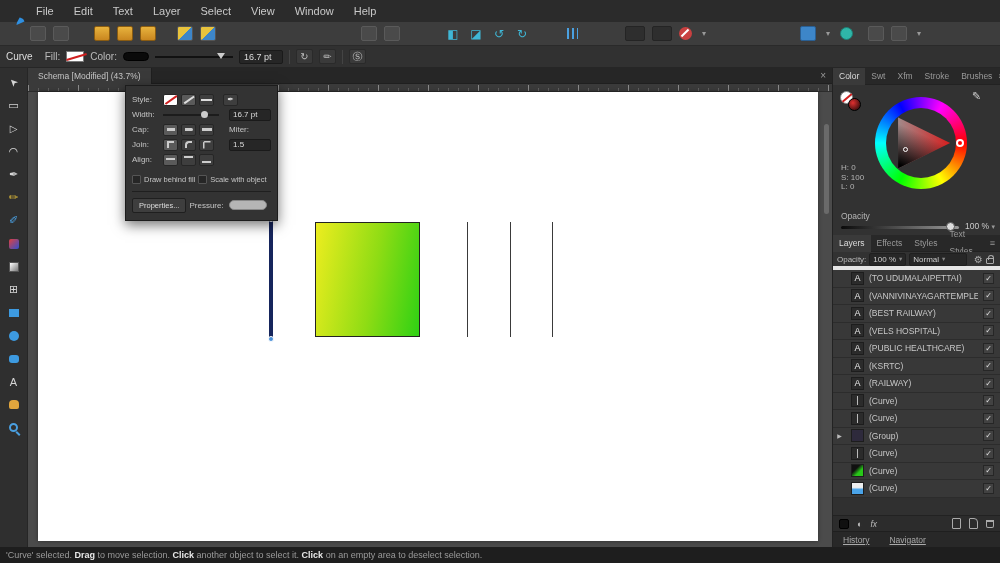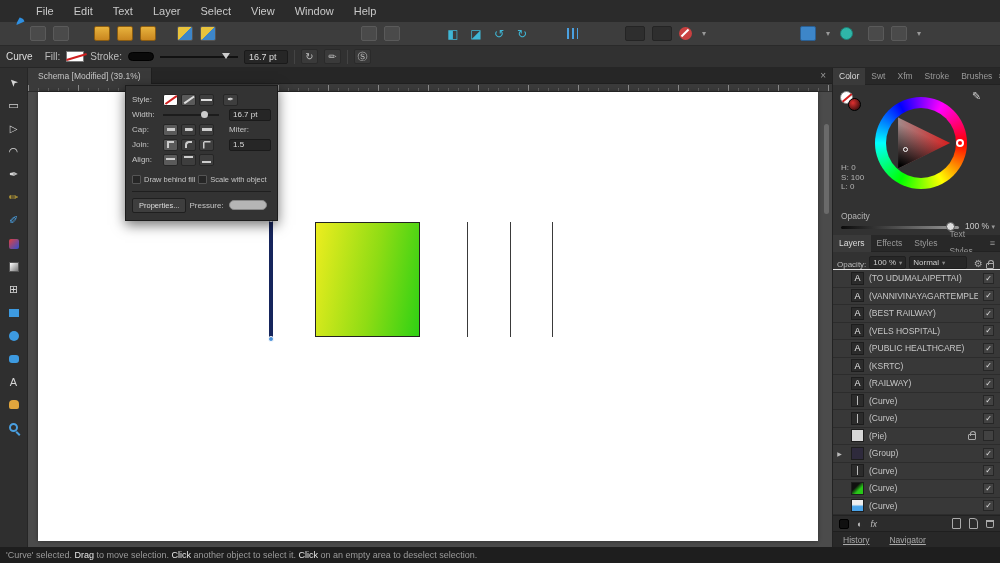--- a/index.html
+++ b/index.html
@@ -103,21 +103,21 @@
        background:linear-gradient(25deg,#000 15%,rgba(0,0,0,0) 60%),linear-gradient(to right,#9a9a9a,#d81a1a);}
   .ringdot{position:absolute;left:81px;top:42px;width:8px;height:8px;border:2px solid #fff;border-radius:50%;}
   .tridot{position:absolute;left:28px;top:50px;width:5px;height:5px;border:1px solid #fff;border-radius:50%;}
   .hsl{position:absolute;left:8px;top:78px;font-size:8px;line-height:9.5px;color:#b5b5b5;}
   .oplabel{position:absolute;left:8px;top:126px;font-size:8.5px;color:#b5b5b5;}
   .opslider{position:absolute;left:8px;top:141px;width:118px;height:3px;border-radius:2px;background:linear-gradient(90deg,#0a0a0a,#9a9a9a);}
   .opknob{position:absolute;left:113px;top:137px;width:9px;height:9px;border-radius:50%;background:#ddd;border:1px solid #555;}
   .opvalue{position:absolute;right:5px;top:136px;font-size:8.5px;color:#ccc;}
   .opvalue .chev{font-size:7px;color:#999;}
 
-  .layerctl{height:18px;display:flex;align-items:flex-end;padding:0 4px;gap:3px;background:#323232;border-bottom:1px solid #e5e5e5;font-size:8px;}
+  .layerctl{height:18px;display:flex;align-items:center;padding:0 4px;gap:3px;background:#323232;border-bottom:4px solid #e5e5e5;font-size:8px;}
   .lsel{height:13px;background:#272727;border:1px solid #1f1f1f;border-radius:2px;display:flex;align-items:center;padding:0 3px;gap:3px;color:#ccc;}
   .lsel .chev{font-size:6.5px;color:#888;}
   .gearicon{margin-left:auto;font-size:10px;color:#aaa;}
   .locki{width:8px;height:6px;border:1px solid #aaa;border-radius:1px;position:relative;margin-top:3px;margin-right:2px;}
   .locki::before{content:"";position:absolute;left:1px;top:-4px;width:4px;height:4px;border:1px solid #aaa;border-bottom:none;border-radius:3px 3px 0 0;}
 
   .layerlist{height:245px;background:#303030;overflow:hidden;}
   .lrow{height:17.5px;display:flex;align-items:center;background:#383838;border-bottom:1px solid #2c2c2c;gap:5px;padding-right:3px;}
   .arrowcol{width:13px;text-align:center;font-size:6px;color:#bbb;flex:none;}
   .lthumb{width:13px;height:13px;flex:none;background:#2b2b2b;border:1px solid #1d1d1d;color:#e8e8e8;font-size:9px;display:flex;align-items:center;justify-content:center;}
@@ -135,21 +135,21 @@
   .lbspacer{flex:1;}
   .pageicon{width:9px;height:11px;border:1px solid #aaa;border-radius:1px;}
   .pageicon.fold{border-top-right-radius:4px;}
   .trashicon{width:8px;height:8px;border:1px solid #aaa;border-top:2px solid #aaa;border-radius:0 0 2px 2px;}
 
   .btabs{height:16px;background:#282828;border-top:1px solid #1f1f1f;display:flex;align-items:center;font-size:8.5px;color:#aaa;}
   .btab{padding:0 10px;line-height:16px;text-decoration:underline;}
 
   
   .statusbar{height:16px;background:#1e1e1e;color:#9a9a9a;font-size:9px;line-height:16px;padding-left:6px;white-space:nowrap;}
-  .statusbar b{color:#e8e8e8;font-weight:normal;}
+  .statusbar b{color:#e8e8e8;font-weight:bold;}
 
   
   .popup{position:absolute;left:125px;top:85px;width:153px;background:#333333;border:1px solid #1c1c1c;
          box-shadow:0 4px 12px rgba(0,0,0,.55);z-index:50;padding:6px 6px 6px 6px;font-size:8px;color:#c5c5c5;}
   .prow{display:flex;align-items:center;height:15px;gap:3px;}
   .plabel{width:28px;flex:none;}
   .pbtn{width:15px;height:12px;background:#3e3e3e;border:1px solid #262626;border-radius:2px;display:flex;align-items:center;justify-content:center;font-size:8px;color:#ddd;position:relative;}
   .pbtn.active{background:#5a5a5a;}
   .style-none{background:#fff;}
   .style-none::after{content:"";position:absolute;width:14px;height:1.5px;background:#d02020;transform:rotate(-35deg);}
@@ -229,21 +229,21 @@
     <span class="sp" style="width:8px"></span>
     <span class="tbi gray"></span>
     <span class="tbi gray"></span>
     <span class="tbi chev">▾</span>
   </div>
 
   <div class="contextbar">
     <span class="ctxlabel">Curve</span>
     <span>Fill:</span>
     <span class="swatch-none"></span>
-    <span>Stroke:</span>
+    <span>Color:</span>
     <span class="swatch-stroke"></span>
     <span class="wslider">
         <i class="track"></i>
         <i class="knob"></i>
       </span>
     <span class="ctxinput">16.7 pt</span>
     <span class="vsep"></span>
     <span class="ctxicon">↻</span>
     <span class="ctxicon">✏</span>
     <span class="vsep"></span>
@@ -298,21 +298,21 @@
       <div class="tool">
           <span class="handicon"></span>
         </div>
       <div class="tool">
           <span class="zoomicon"></span>
         </div>
     </div>
 
     <div class="center">
       <div class="tabbar">
-        <div class="doctab">Schema [Modified] (39.1%)</div>
+        <div class="doctab">Schema [Modified] (43.7%)</div>
         <span class="tabclose">×</span>
       </div>
       <div class="canvas">
         <div class="ruler"></div>
         <div class="artboard"></div>
         <div class="obj-line"></div>
         <span class="handle h-top"></span>
         <span class="handle h-bot"></span>
         <div class="obj-grad"></div>
         <div class="thinline t1"></div>
@@ -423,27 +423,20 @@
             <span class="llabel">(Curve)</span>
             <span class="lchk">✓</span>
           </div>
         <div class="lrow">
             <span class="arrowcol"></span>
             <span class="lthumb th-line"></span>
             <span class="llabel">(Curve)</span>
             <span class="lchk">✓</span>
           </div>
         <div class="lrow">
-            <span class="arrowcol"></span>
-            <span class="lthumb th-pie"></span>
-            <span class="llabel">(Pie)</span>
-            <span class="locki"></span>
-            <span class="lchk"></span>
-          </div>
-        <div class="lrow">
             <span class="arrowcol">▶</span>
             <span class="lthumb th-group"></span>
             <span class="llabel">(Group)</span>
             <span class="lchk">✓</span>
           </div>
         <div class="lrow">
             <span class="arrowcol"></span>
             <span class="lthumb th-line"></span>
             <span class="llabel">(Curve)</span>
             <span class="lchk">✓</span>

